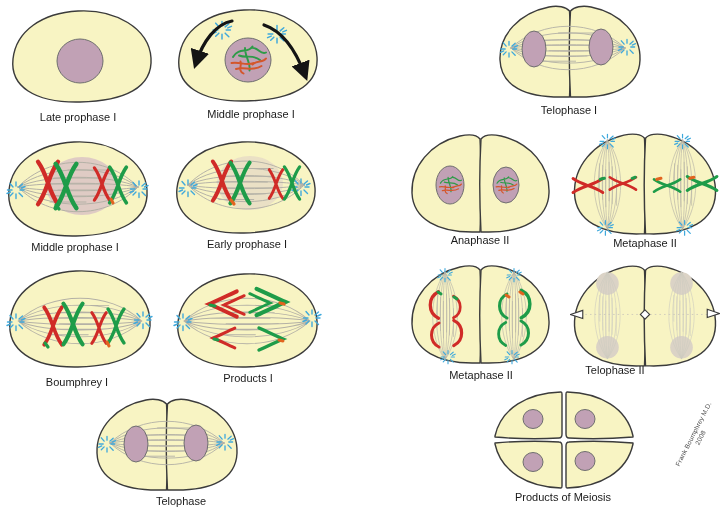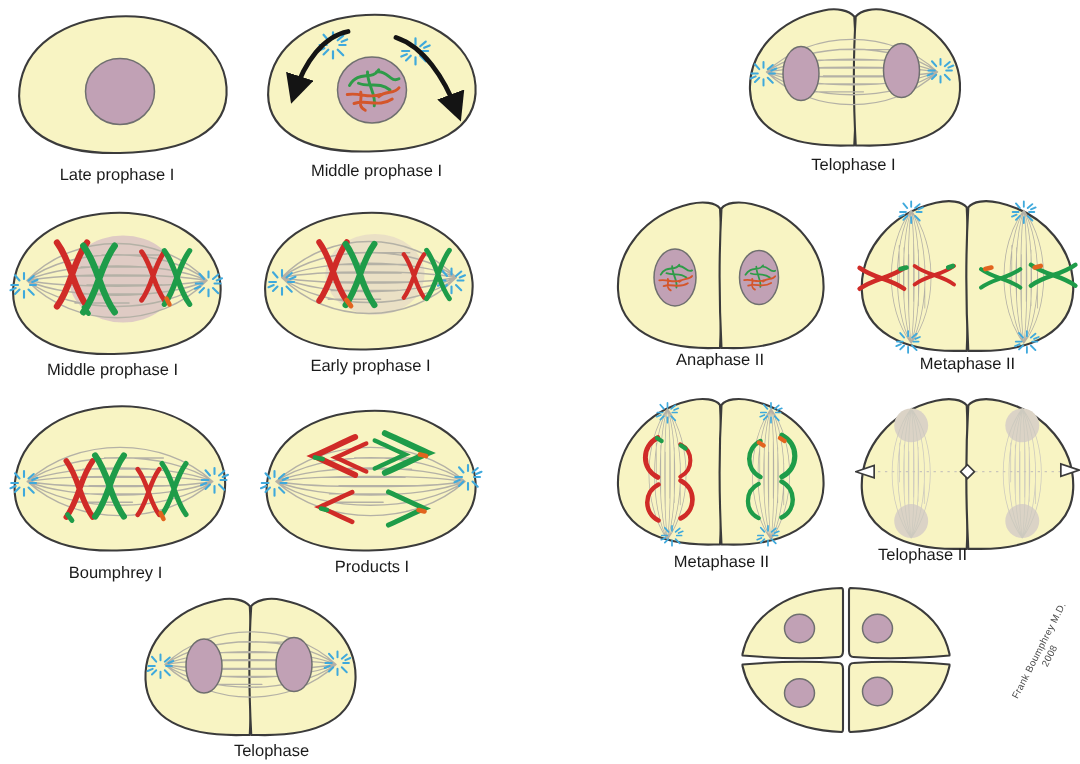--- a/index.html
+++ b/index.html
@@ -248,19 +248,20 @@
   <div class="label" style="left:15px;top:241px;width:120px">Middle prophase I</div>
   <div class="label" style="left:187px;top:238px;width:120px">Early prophase I</div>
   <div class="label" style="left:17px;top:376px;width:120px">Boumphrey I</div>
   <div class="label" style="left:188px;top:372px;width:120px">Products I</div>
   <div class="label" style="left:121px;top:495px;width:120px">Telophase</div>
   <div class="label" style="left:509px;top:104px;width:120px">Telophase I</div>
   <div class="label" style="left:420px;top:234px;width:120px">Anaphase II</div>
   <div class="label" style="left:585px;top:237px;width:120px">Metaphase II</div>
   <div class="label" style="left:421px;top:369px;width:120px">Metaphase II</div>
   <div class="label" style="left:555px;top:364px;width:120px">Telophase II</div>
+  <div class="label" style="left:493px;top:491px;width:140px">Products of Meiosis</div>
 
   <div class="sig">
     <div>Frank Boumphrey M.D.</div>
     <div>2008</div>
   </div>
 
 </div>
 
 </body></html>

